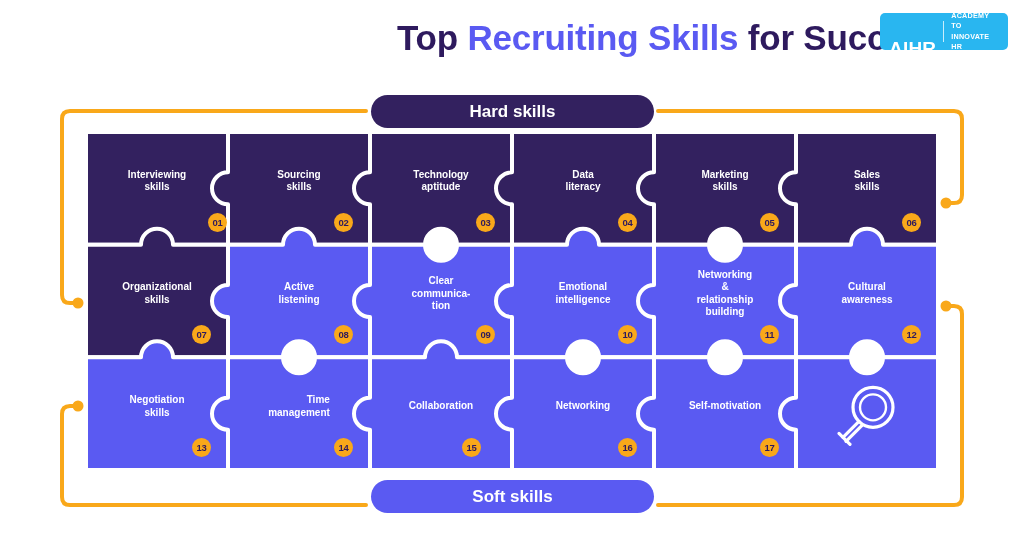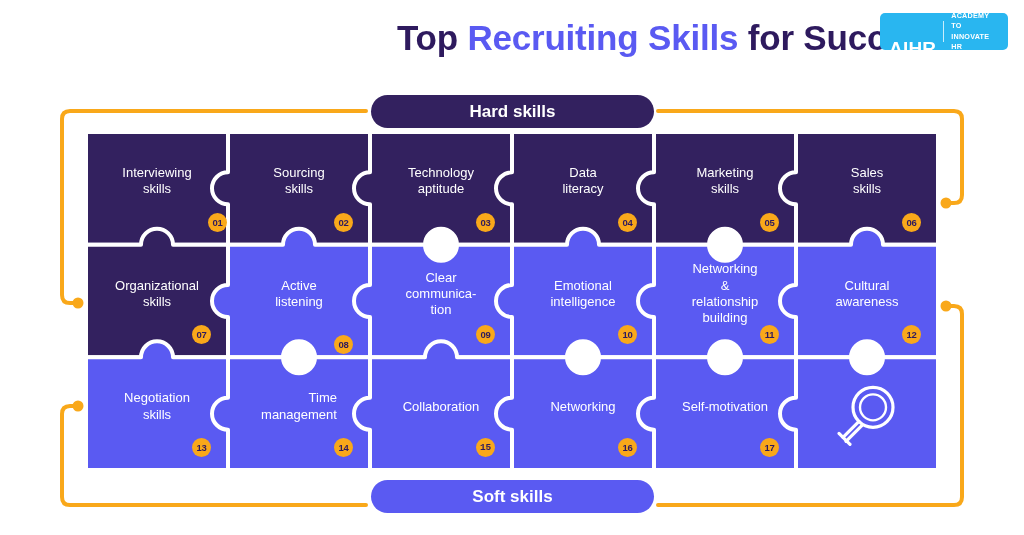--- a/index.html
+++ b/index.html
@@ -56,22 +56,22 @@
   .pill-hard { left: 371px; top: 95px; width: 283px; height: 33px; background: #33215f; }
   .pill-soft { left: 371px; top: 480px; width: 283px; height: 33px; background: #5a5af2; }
 
   
   #puzzle { position: absolute; left: 86px; top: 132px; width: 852px; height: 338px; }
   #puzzle svg { display: block; }
 
   .tile-label {
     position: absolute;
     color: #ffffff;
-    font-weight: normal;
-    font-size: 13px;
+    font-weight: bold;
+    font-size: 10px;
     line-height: 1.25;
     text-align: center;
     white-space: pre-line;
     display: flex; align-items: center; justify-content: center;
     pointer-events: none;
   }
   .badge {
     position: absolute;
     width: 19px; height: 19px; border-radius: 50%;
     background: #f9a81a;
@@ -164,21 +164,21 @@
 skills</div>
         <div class="badge" style="left: 674px; top: 80.667px;">05</div>
         <div class="tile-label" style="left: 710px; top: 8px; width: 142px; height: 82.667px;">Sales
 skills</div>
         <div class="badge" style="left: 816px; top: 80.667px;">06</div>
         <div class="tile-label" style="left: 0px; top: 120.667px; width: 142px; height: 82.667px;">Organizational
 skills</div>
         <div class="badge" style="left: 106px; top: 193.334px;">07</div>
         <div class="tile-label" style="left: 142px; top: 120.667px; width: 142px; height: 82.667px;">Active
 listening</div>
-        <div class="badge" style="left: 248px; top: 193.334px; margin-top: 10px;">08</div>
+        <div class="badge" style="left: 248px; top: 193.334px;">08</div>
         <div class="tile-label" style="left: 284px; top: 120.667px; width: 142px; height: 82.667px;">Clear
 communica-
 tion</div>
         <div class="badge" style="left: 390px; top: 193.334px;">09</div>
         <div class="tile-label" style="left: 426px; top: 120.667px; width: 142px; height: 82.667px;">Emotional
 intelligence</div>
         <div class="badge" style="left: 532px; top: 193.334px;">10</div>
         <div class="tile-label" style="left: 568px; top: 120.667px; width: 142px; height: 82.667px;">Networking
 &amp;
 relationship
@@ -187,21 +187,21 @@
         <div class="tile-label" style="left: 710px; top: 120.667px; width: 142px; height: 82.667px;">Cultural
 awareness</div>
         <div class="badge" style="left: 816px; top: 193.334px;">12</div>
         <div class="tile-label" style="left: 0px; top: 233.334px; width: 142px; height: 82.667px;">Negotiation
 skills</div>
         <div class="badge" style="left: 106px; top: 306.001px;">13</div>
         <div class="tile-label" style="left: 142px; top: 233.334px; width: 142px; height: 82.667px; text-align: right;">Time
 management</div>
         <div class="badge" style="left: 248px; top: 306.001px;">14</div>
         <div class="tile-label" style="left: 284px; top: 233.334px; width: 142px; height: 82.667px;">Collaboration</div>
-        <div class="badge" style="left: 390px; top: 306.001px; font-family: Liberation Mono, monospace;">15</div>
+        <div class="badge" style="left: 376px; top: 306.001px;">15</div>
         <div class="tile-label" style="left: 426px; top: 233.334px; width: 142px; height: 82.667px;">Networking</div>
         <div class="badge" style="left: 532px; top: 306.001px;">16</div>
         <div class="tile-label" style="left: 568px; top: 233.334px; width: 142px; height: 82.667px;">Self-motivation</div>
         <div class="badge" style="left: 674px; top: 306.001px;">17</div>
       </div>
   </div>
 
 </div>
 
 </body></html>

